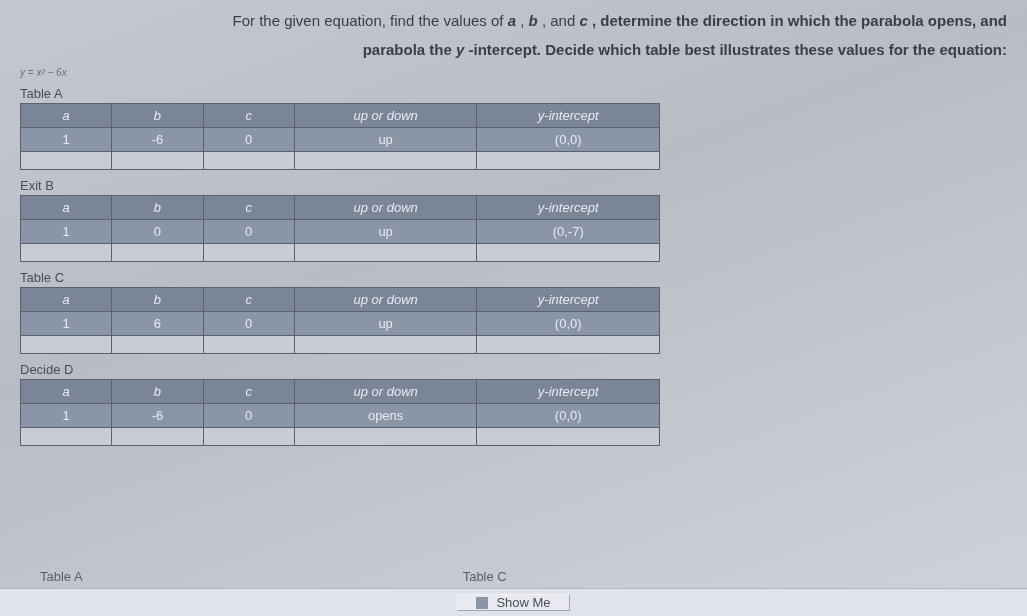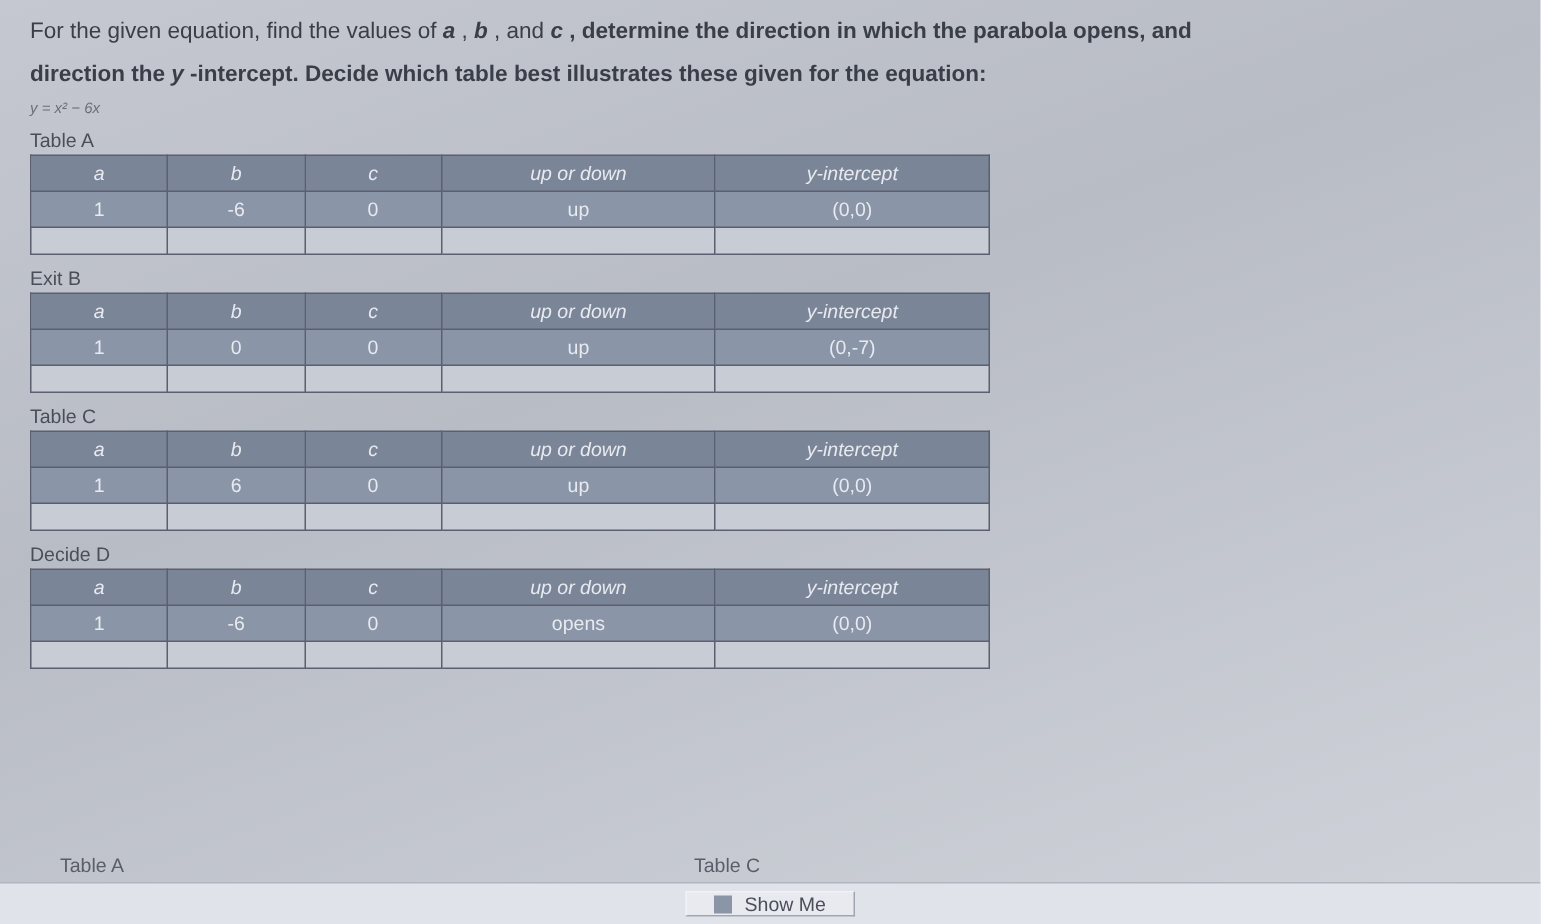--- a/index.html
+++ b/index.html
@@ -10,20 +10,21 @@
       height: 616px;
       padding: 10px 20px;
       color: #3a3e48;
       position: relative;
       overflow: hidden;
     }
     .question-text {
       font-size: 15px;
       line-height: 1.5;
       margin-bottom: 6px;
+      text-align: right;
     }
     .bold { font-weight: bold; }
     .italic { font-style: italic; }
     .equation {
       font-style: italic;
       color: #6a6e78;
       margin-bottom: 4px;
       font-size: 10px;
     }
     .table-label {
@@ -108,23 +109,23 @@
 <div class="question-text">
   <span>For the given equation, find the values of </span>
   <span class="bold italic">a</span>
   <span>, </span>
   <span class="bold italic">b</span>
   <span>, and </span>
   <span class="bold italic">c</span>
   <span class="bold">, determine the direction in which the parabola opens, and</span>
 </div>
 <div class="question-text">
-  <span class="bold">direction the </span>
+  <span class="bold">parabola the </span>
   <span class="bold italic">y</span>
-  <span class="bold">-intercept.  Decide which table best illustrates these given for the equation:</span>
+  <span class="bold">-intercept.  Decide which table best illustrates these values for the equation:</span>
 </div>
 
 <div class="equation">y = x² − 6x</div>
 
 <div class="table-label">Table A</div>
 <table>
   <tbody>
       <tr class="header-row">
     <td class="col1">a</td>
     <td class="col2">b</td>

